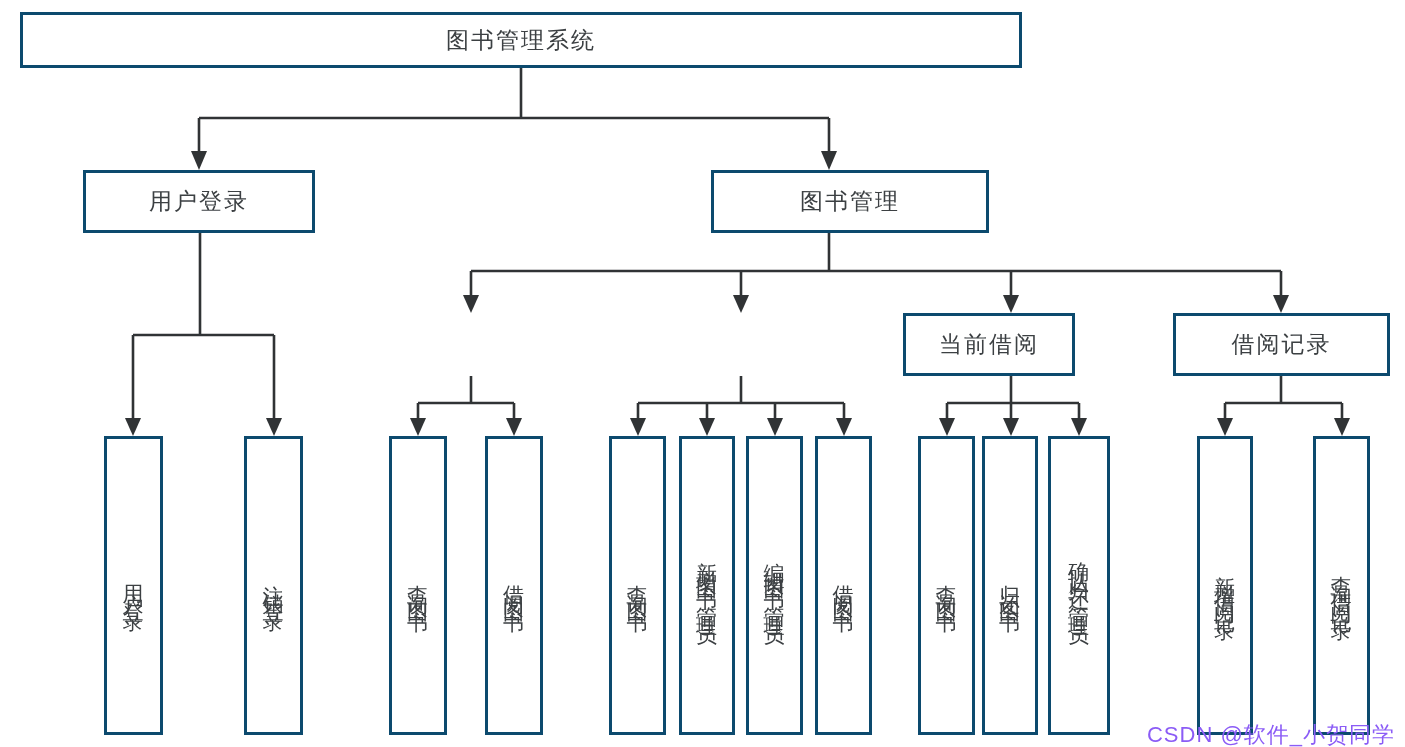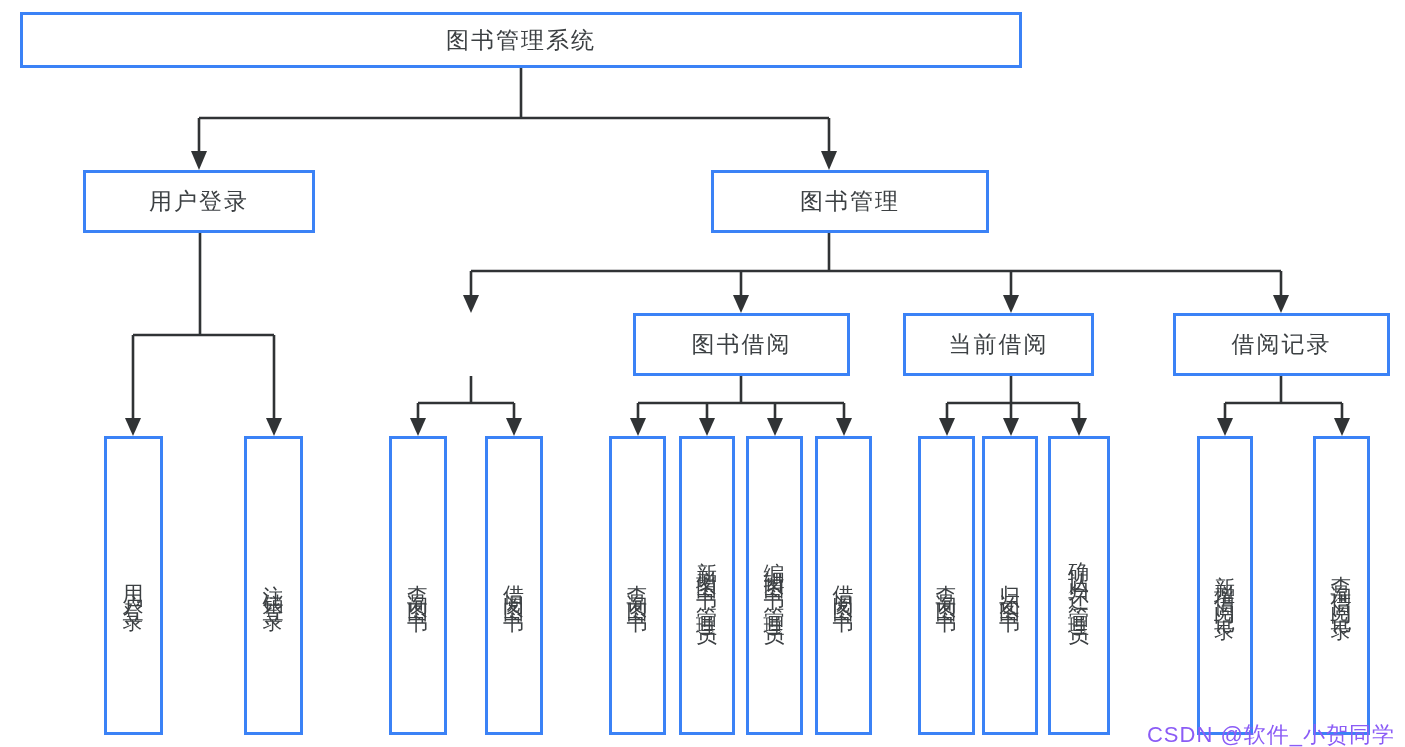--- a/index.html
+++ b/index.html
@@ -4,21 +4,21 @@
 <style>
   html,body{margin:0;padding:0;background:#ffffff;}
   .stage{
     position:relative;width:1405px;height:747px;background:#ffffff;
     font-family:"Liberation Sans","DejaVu Sans",sans-serif;overflow:hidden;
   }
   .wires{position:absolute;left:0;top:0;z-index:1;}
   .wires path{stroke:#303335;stroke-width:2.6;fill:none;}
   .wires polygon{fill:#303335;stroke:none;}
   .node{
-    position:absolute;box-sizing:border-box;border:3px solid #3b82f6;background:#ffffff;
+    position:absolute;box-sizing:border-box;border:3px solid #0c4a6e;background:#ffffff;
     display:flex;align-items:center;justify-content:center;color:#3c4043;z-index:2;
   }
   .hlabel{font-size:23px;letter-spacing:2px;white-space:nowrap;}
   .vlabel{
     writing-mode:vertical-rl;text-orientation:mixed;
     font-size:21px;letter-spacing:9px;line-height:1;white-space:nowrap;
   }
   .watermark{
     position:absolute;z-index:5;top:711px;right:10px;
     font-size:22px;color:#8b5cf6;letter-spacing:1px;white-space:nowrap;margin-top:9px;
@@ -76,24 +76,21 @@
     <span class="hlabel">图书管理系统</span>
   </div>
 
   <div class="node" style="left:83px;top:170px;width:232px;height:63px">
     <span class="hlabel">用户登录</span>
   </div>
   <div class="node" style="left:711px;top:170px;width:278px;height:63px">
     <span class="hlabel">图书管理</span>
   </div>
 
-  <div class="node" style="left:633px;top:313px;width:217px;height:63px">
-    <span class="hlabel">图书借阅</span>
-  </div>
-  <div class="node" style="left:903px;top:313px;width:191px;height:63px">
+  <div class="node" style="left:903px;top:313px;width:172px;height:63px">
     <span class="hlabel">当前借阅</span>
   </div>
   <div class="node" style="left:1173px;top:313px;width:217px;height:63px">
     <span class="hlabel">借阅记录</span>
   </div>
 
   <div class="node" style="left:104px;top:436px;width:59px;height:299px">
     <span class="vlabel">用户登录</span>
   </div>
   <div class="node" style="left:244px;top:436px;width:59px;height:299px">

